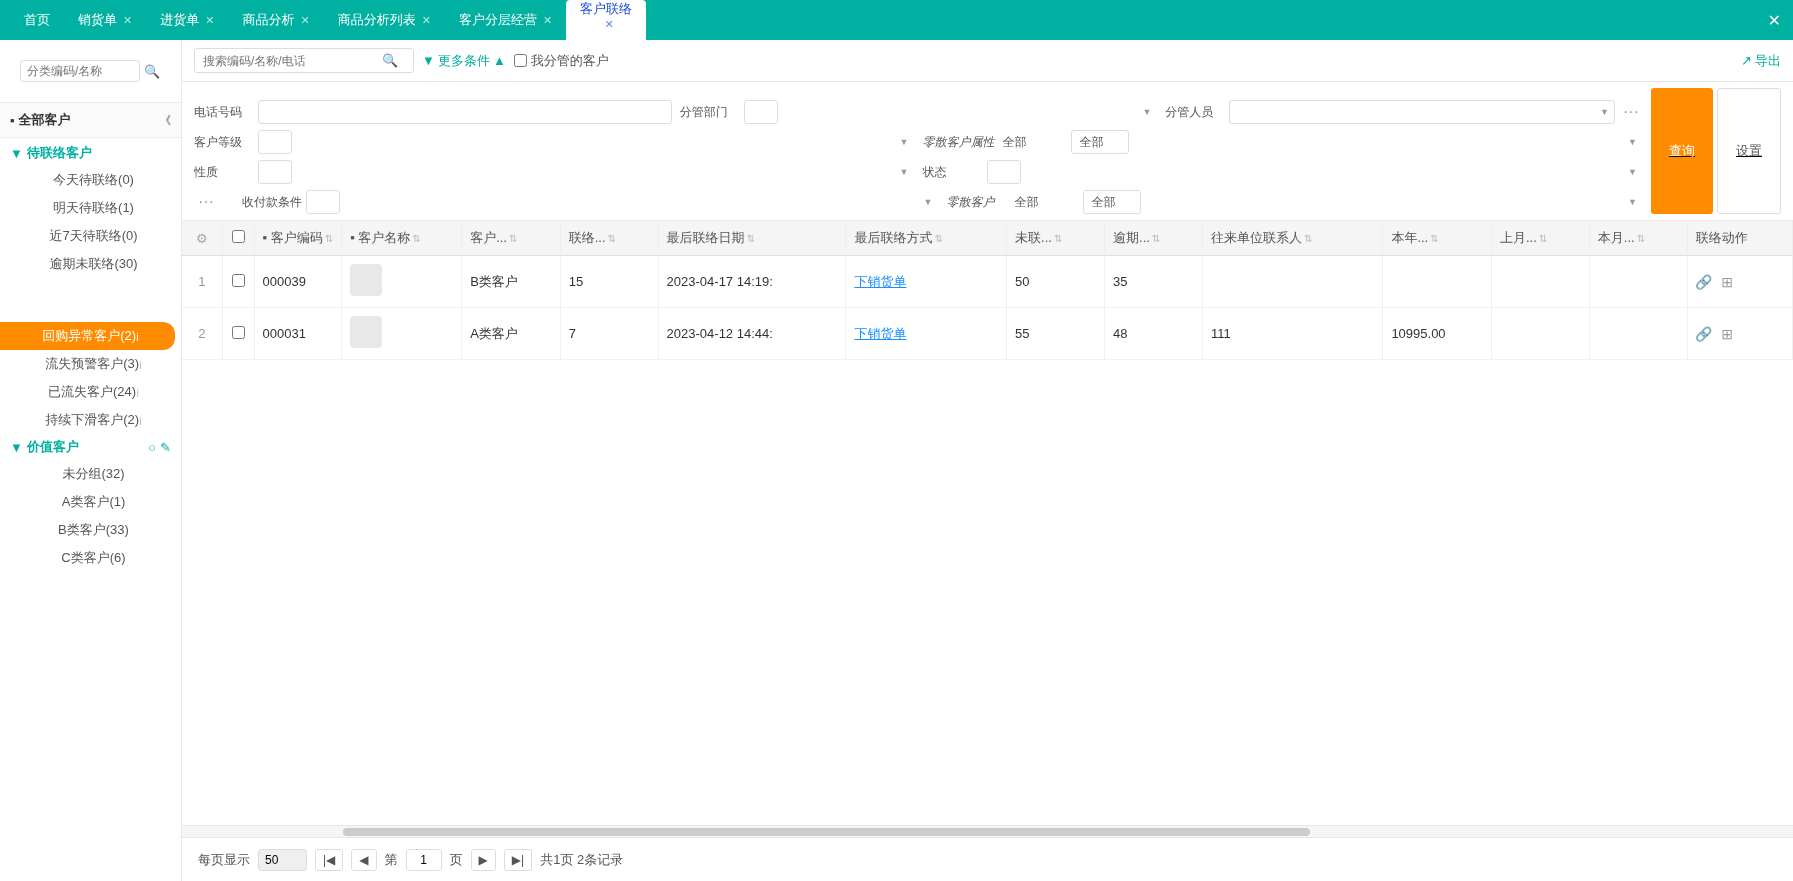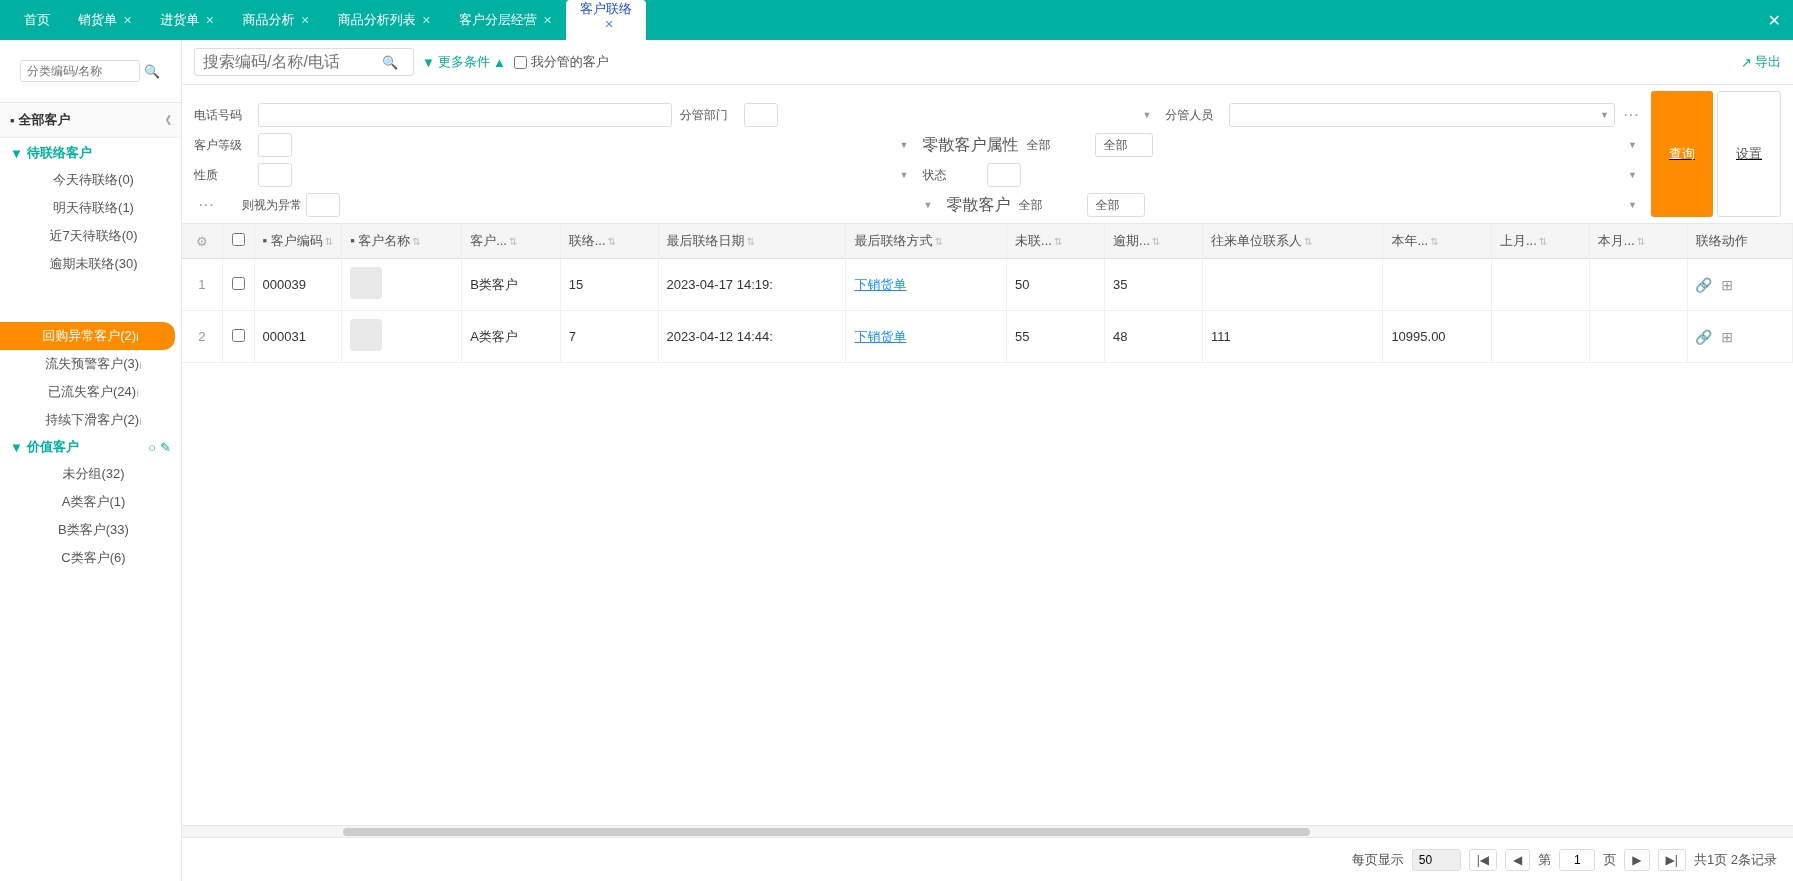--- a/index.html
+++ b/index.html
@@ -163,21 +163,21 @@
       align-items: center;
       border: 1px solid #ddd;
       border-radius: 3px;
       padding: 4px 8px;
       gap: 4px;
       width: 220px;
     }
     .search-input-wrap input {
       border: none;
       outline: none;
-      font-size: 16px;
+      font-size: 12px;
       width: 175px;
       color: #999;
     }
     .more-conditions {
       color: #00b0a0;
       cursor: pointer;
       display: flex;
       align-items: center;
       gap: 3px;
       font-size: 12px;
@@ -284,22 +284,23 @@
       background: #fff;
       color: #555;
       border: 1px solid #ddd;
       border-radius: 3px;
       padding: 5px 18px;
       cursor: pointer;
       font-size: 13px;
     }
     .inline-label {
       color: #555;
-      font-size: 16px;
+      font-size: 12px;
       white-space: nowrap;
+      font-style: italic;
     }
 
     
     .table-area {
       flex: 1;
       overflow: auto;
       background: #fff;
     }
     table {
       width: 100%;
@@ -348,21 +349,21 @@
     .action-icons { display: flex; gap: 8px; }
     .action-icon { color: #999; cursor: pointer; font-size: 14px; }
 
     
     .bottom-bar {
       height: 44px;
       background: #fff;
       border-top: 1px solid #e8e8e8;
       display: flex;
       align-items: center;
-      justify-content: flex-end;
+      justify-content: flex-start;
       padding: 0 16px;
       gap: 8px;
       font-size: 12px;
       color: #555;
     }
     .page-size-select {
       border: 1px solid #ddd;
       border-radius: 3px;
       padding: 3px 20px 3px 6px;
       font-size: 12px;
@@ -589,21 +590,21 @@
                 <select class="filter-select"><option></option></select>
               </div>
             </div>
           </div>
 
           <div class="filter-row">
             <div class="filter-field" style="max-width:40px;">
               <span class="dots-btn">···</span>
             </div>
             <div class="filter-field">
-              <span class="filter-label">则视为异常</span>
+              <span class="filter-label">收付款条件</span>
               <div class="select-wrap">
                 <select class="filter-select"><option></option></select>
               </div>
             </div>
             <div class="filter-field">
               <span class="filter-label inline-label">零散客户</span>
               <span class="filter-label" style="margin:0 4px;">全部</span>
               <div class="select-wrap">
                 <select class="filter-select"><option>全部</option></select>
               </div>

